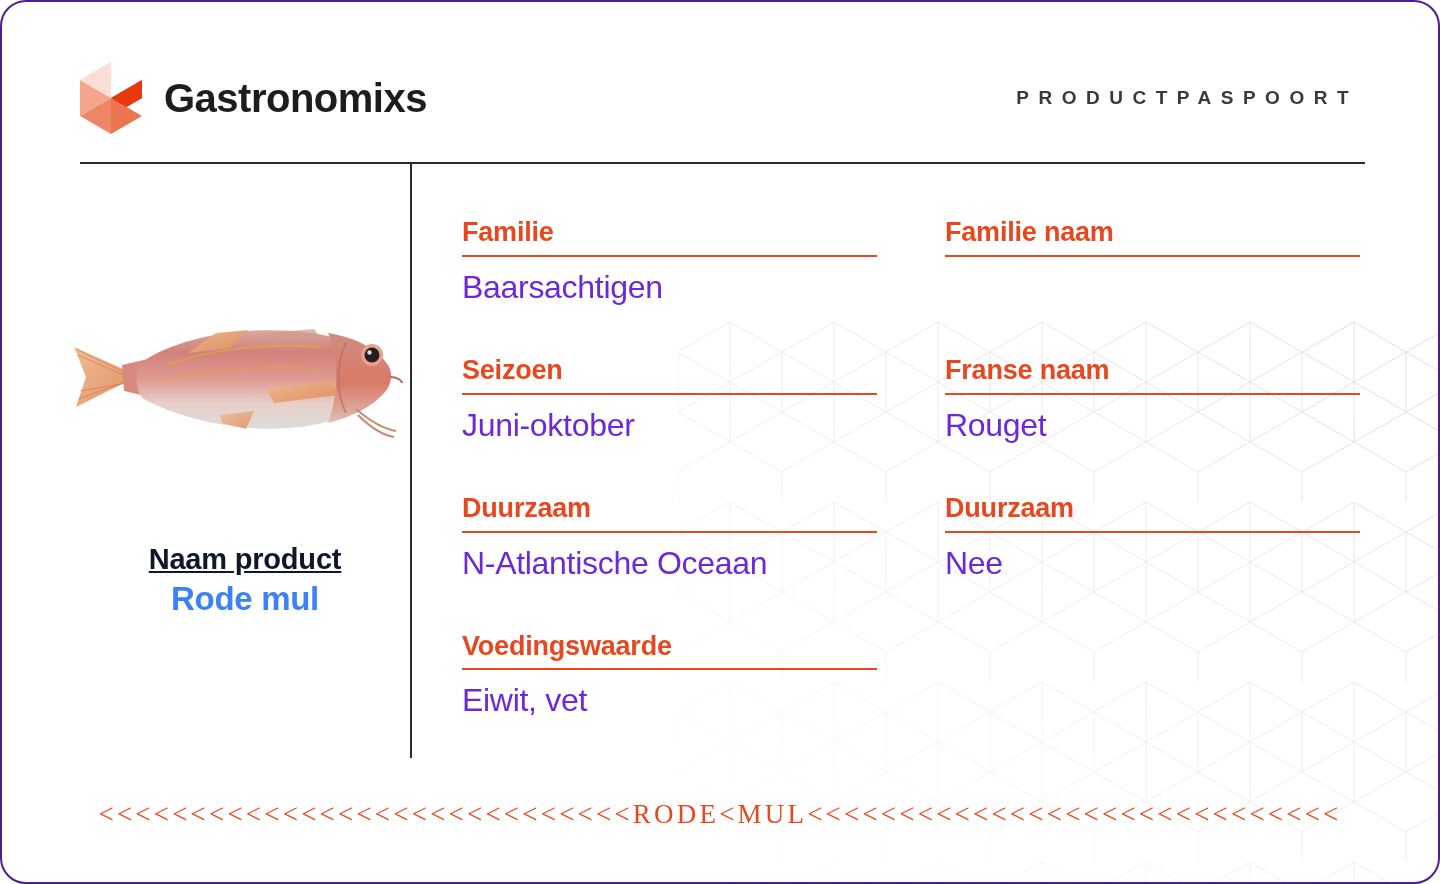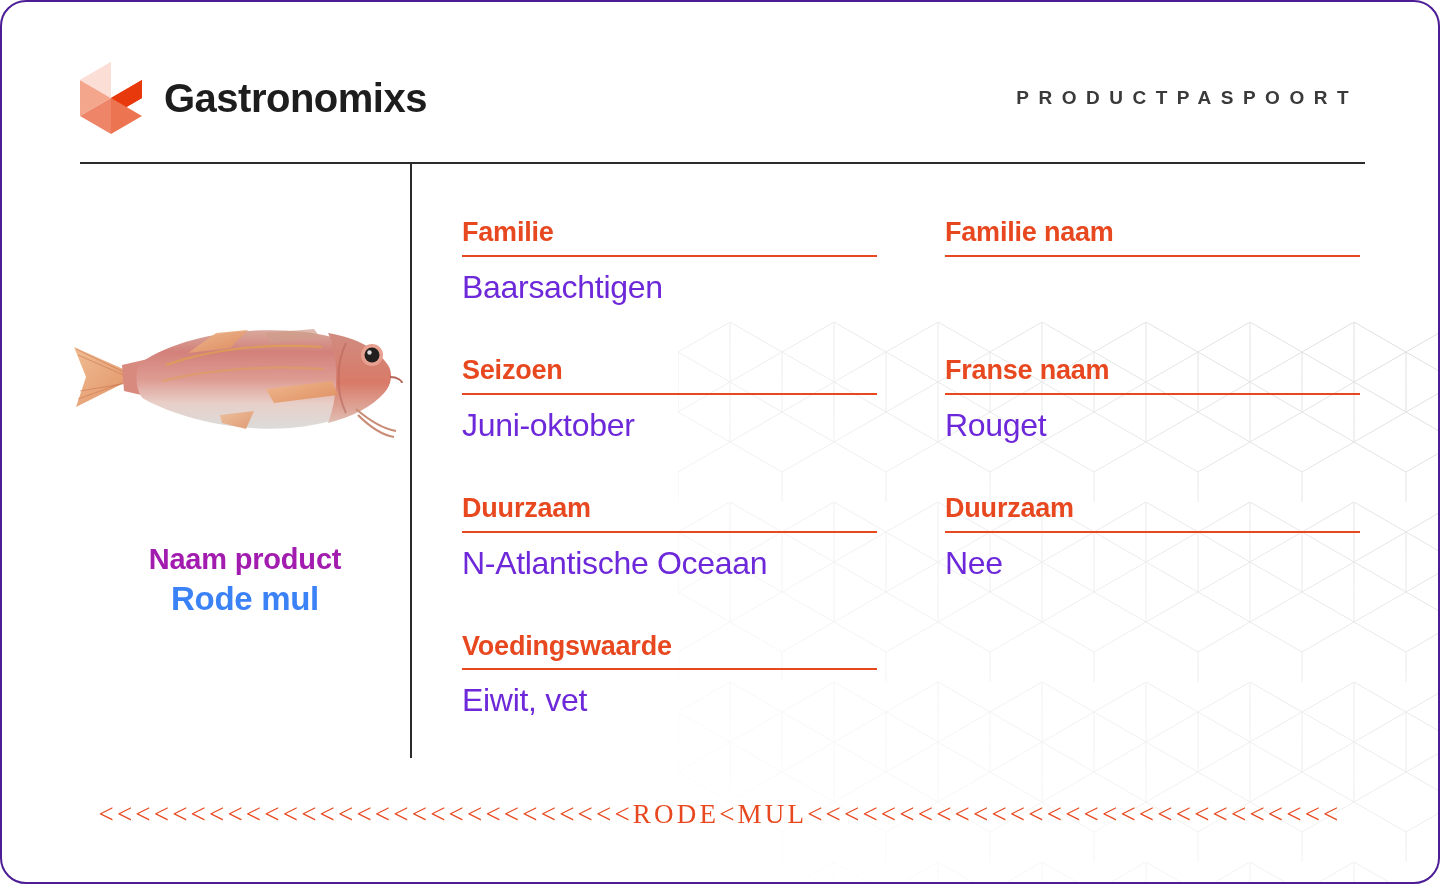--- a/index.html
+++ b/index.html
@@ -117,23 +117,24 @@
     display: block;
     margin-bottom: 88px;
     margin-left: -10px;
   }
 
   .product-meta { text-align: center; }
 
   .product-meta-label {
     font-size: 29px;
     font-weight: 700;
-    color: #a21caf;
+    color: #0f172a;
     line-height: 1.25;
     letter-spacing: -0.2px;
+    text-decoration: underline;
   }
 
   .product-meta-value {
     font-size: 33px;
     font-weight: 700;
     color: #3b82f6;
     line-height: 1.3;
     letter-spacing: -0.3px;
   }
 

